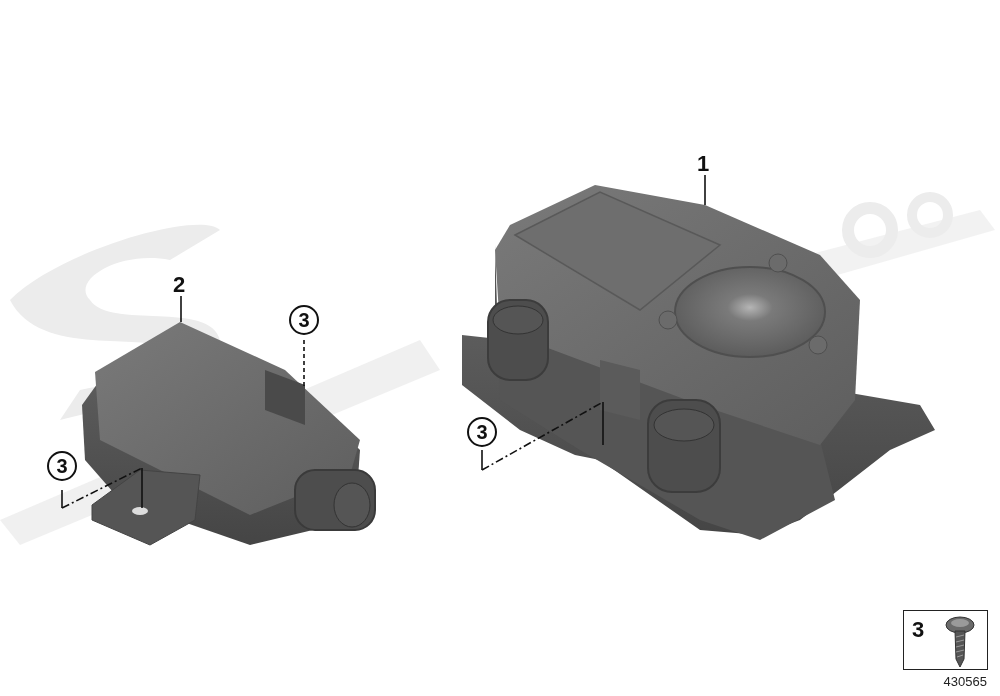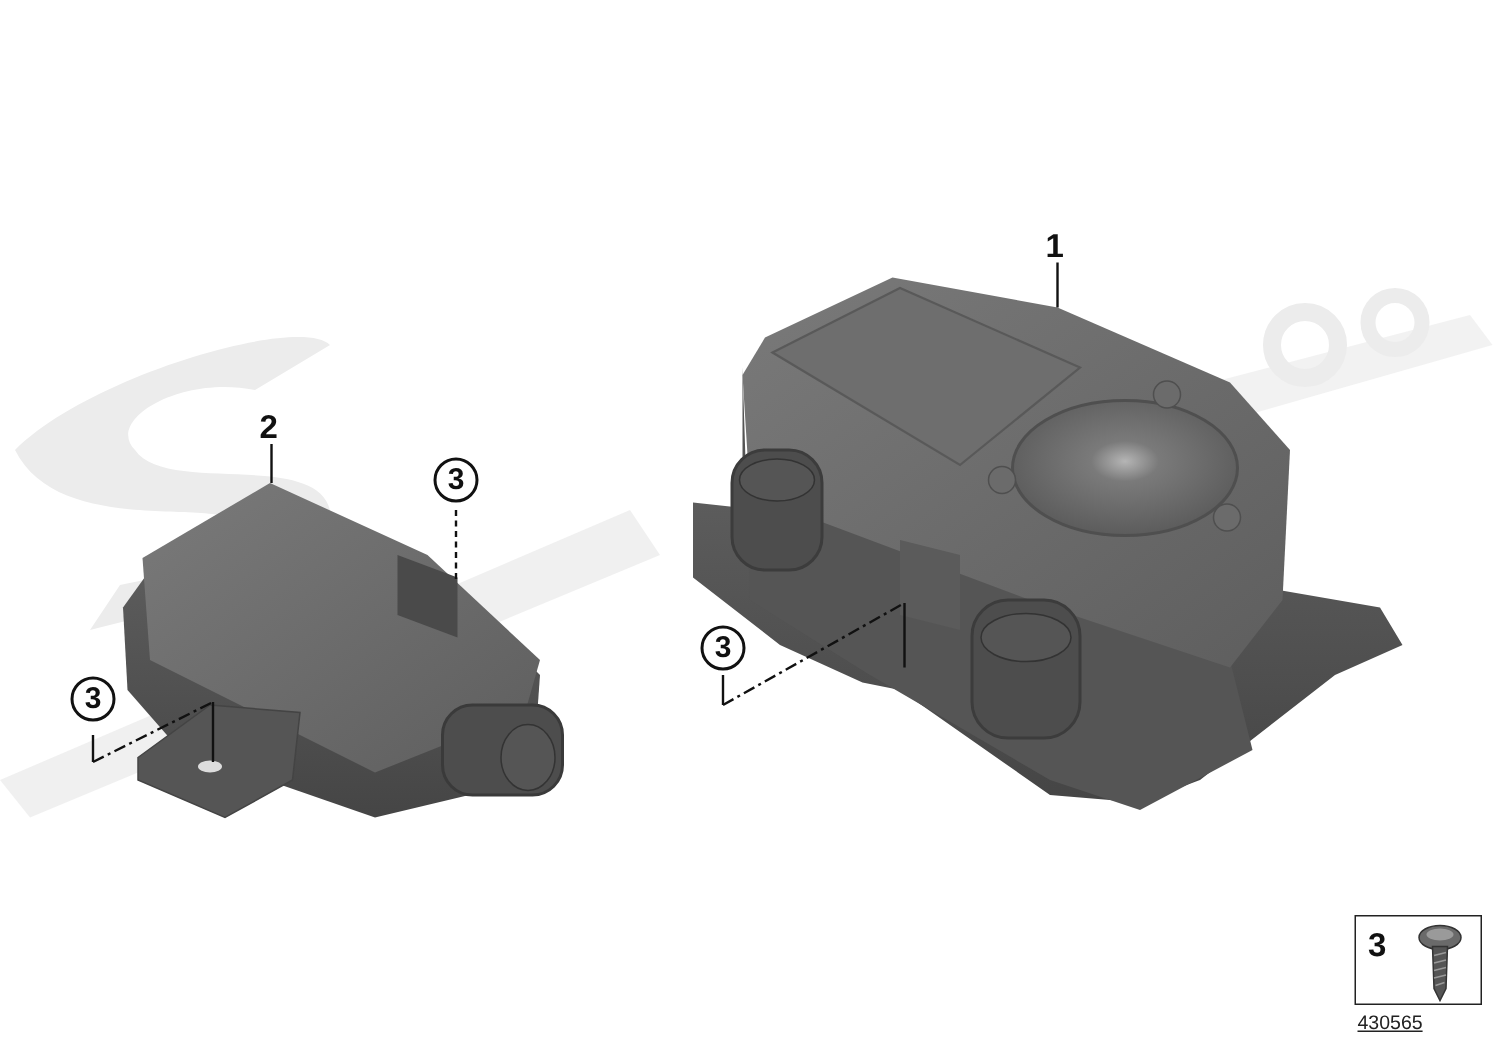--- a/index.html
+++ b/index.html
@@ -8,22 +8,22 @@
   #diagram { position:absolute; left:0; top:0; width:1000px; height:696px; }
   .callout-num { position:absolute; font-weight:bold; font-size:22px; color:#111;
                  font-family:"Liberation Sans", sans-serif; line-height:1; }
   .callout-circle { position:absolute; width:30px; height:30px; border:2px solid #111;
                     border-radius:50%; background:#fff; display:flex; align-items:center;
                     justify-content:center; font-weight:bold; font-size:20px; color:#111;
                     font-family:"Liberation Sans", sans-serif; box-sizing:border-box; }
   .legend-box { position:absolute; left:903px; top:610px; width:85px; height:60px;
                 border:1.5px solid #222; background:#fff; box-sizing:border-box; }
   .legend-num { position:absolute; left:8px; top:6px; font-size:22px; font-weight:bold; color:#111; }
-  .legend-code { position:absolute; left:905px; top:674px; width:82px; text-align:left;
-                 font-size:13px; color:#222;text-decoration:underline; }
+  .legend-code { position:absolute; left:905px; top:674px; width:82px; text-align:right;
+                 font-size:13px; color:#222; }
 </style>
 </head>
 <body>
 
 <svg id="diagram" viewBox="0 0 1000 696" xmlns="http://www.w3.org/2000/svg">
   <defs>
     <linearGradient id="gTop" x1="0" y1="0" x2="1" y2="1">
       <stop offset="0" stop-color="#7a7a7a"></stop>
       <stop offset="1" stop-color="#5e5e5e"></stop>
     </linearGradient>

